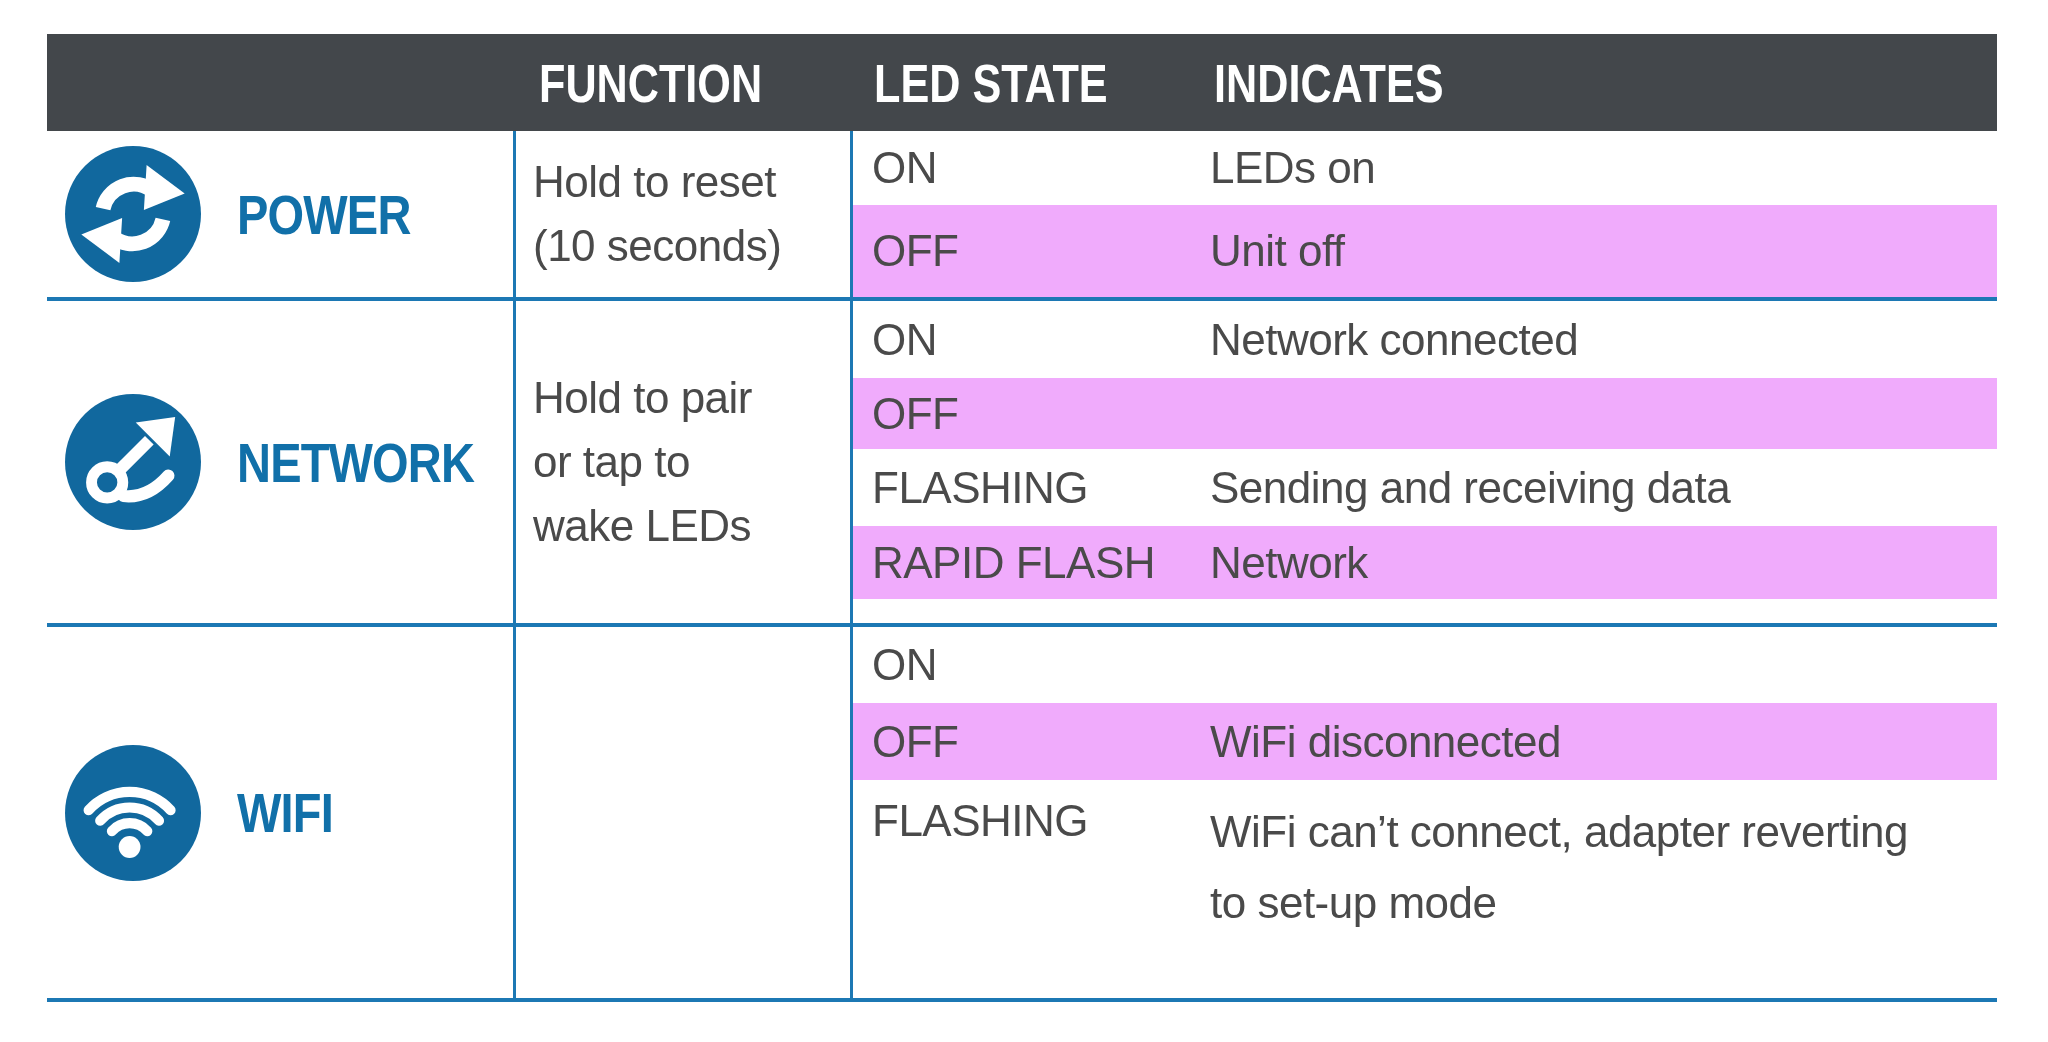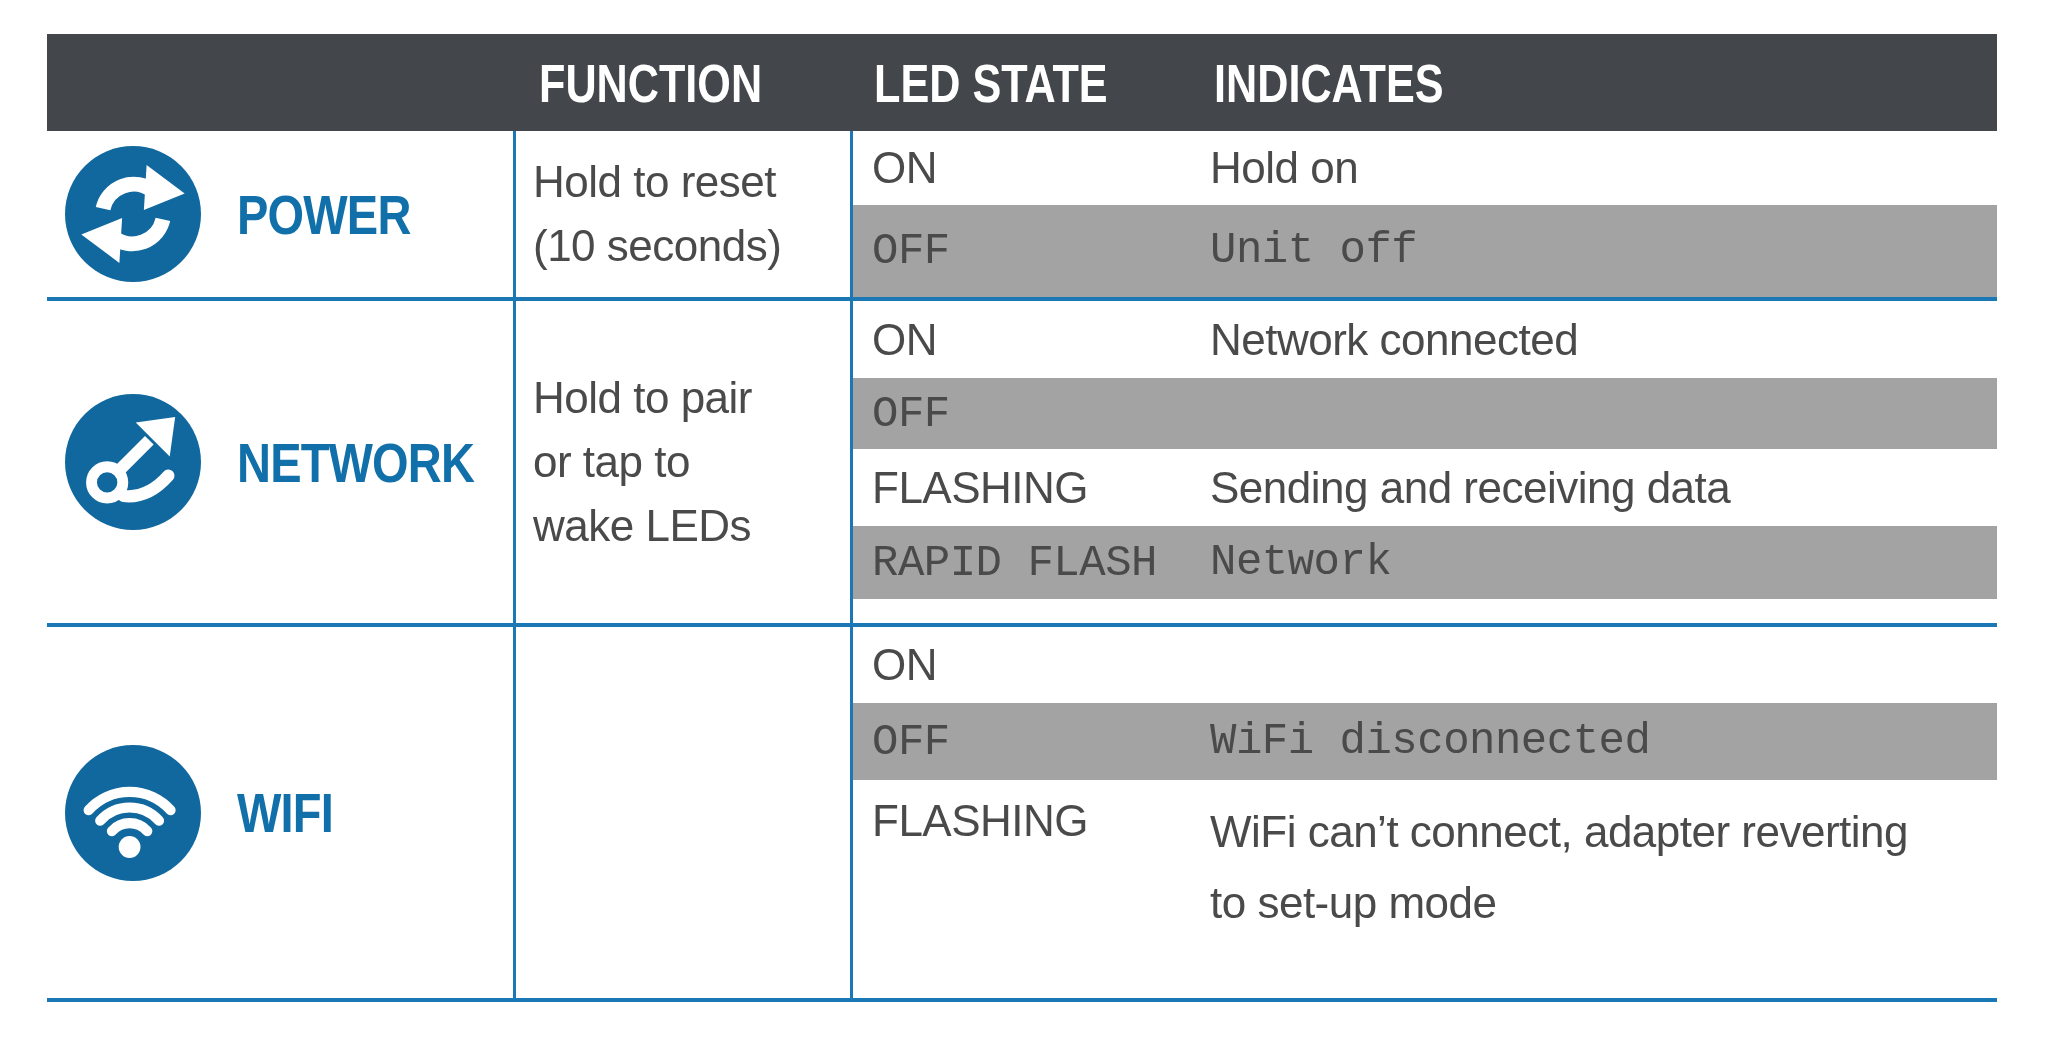--- a/index.html
+++ b/index.html
@@ -45,21 +45,21 @@
     font-size:44px;line-height:64px;color:#4A4A4A;white-space:pre-line;
     letter-spacing:-0.5px;
   }
 
   
   .rows-cell{grid-column:3;display:flex;flex-direction:column;}
   .led-row{
     display:grid;grid-template-columns:338px 1fr;align-items:center;
     padding-left:20px;font-size:44px;color:#4A4A4A;letter-spacing:-0.5px;
   }
-  .led-row.alt{background:#a3a3a3;font-family:Liberation Mono, monospace;}
+  .led-row.alt{background:#f0abfc;}
   .led-row.top{align-items:flex-start;padding-top:16px;}
   .led-row .ind{white-space:pre-line;line-height:1.62;}
   .led-row .st{white-space:nowrap;}
   .r74{height:74px;}  .r92{height:92px;}
   .r77{height:77px;}  .r71{height:71px;}  .r81{height:73px;}
   .r76{height:76px;}  .r160{height:160px;}
   .gap16{height:16px;}
 </style>
 </head>
 <body>
@@ -89,21 +89,21 @@
         <path d="M 72 54 A 23 23 0 0 1 36 67.5" stroke="#ffffff" stroke-width="11" fill="none"></path>
         <polygon points="40,86 12,65 42,53" fill="#ffffff"></polygon>
       </svg>
       <span class="badge-label"><span class="cond-label">POWER</span></span>
     </div>
     <div class="fn-cell">Hold to reset
 (10 seconds)</div>
     <div class="rows-cell">
       <div class="led-row r74">
         <span class="st">ON</span>
-        <span class="ind">Hold on</span>
+        <span class="ind">LEDs on</span>
       </div>
       <div class="led-row alt r92">
         <span class="st">OFF</span>
         <span class="ind">Unit off</span>
       </div>
     </div>
   </div>
 
   <div class="section sec-network">
     <div class="vline vline-1"></div>

